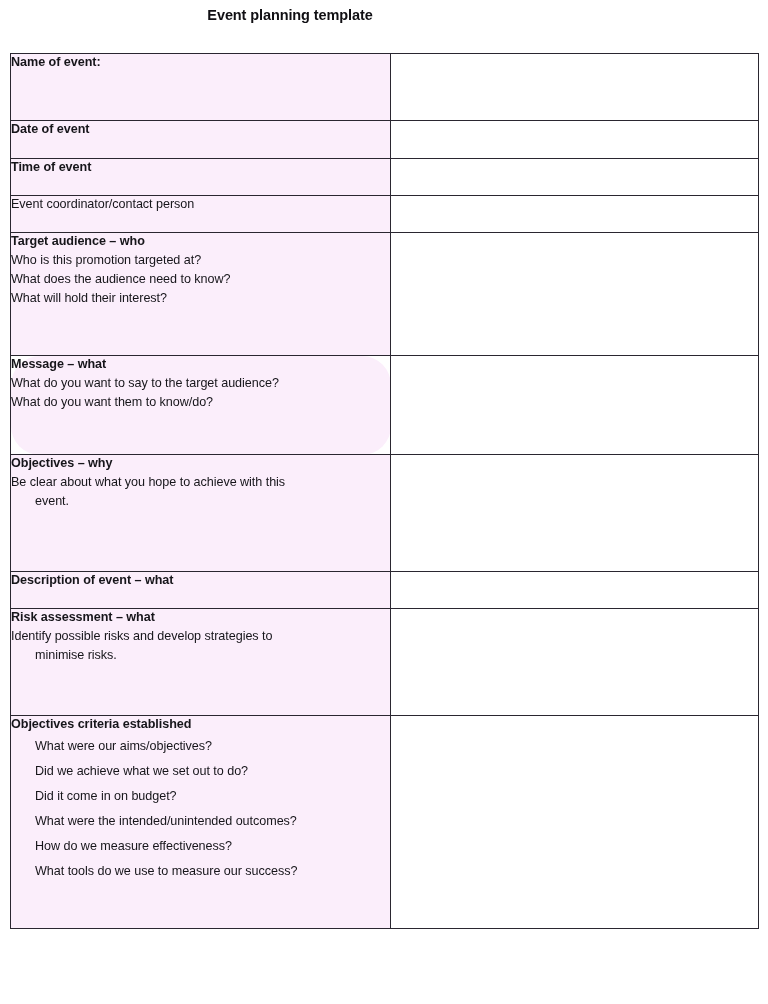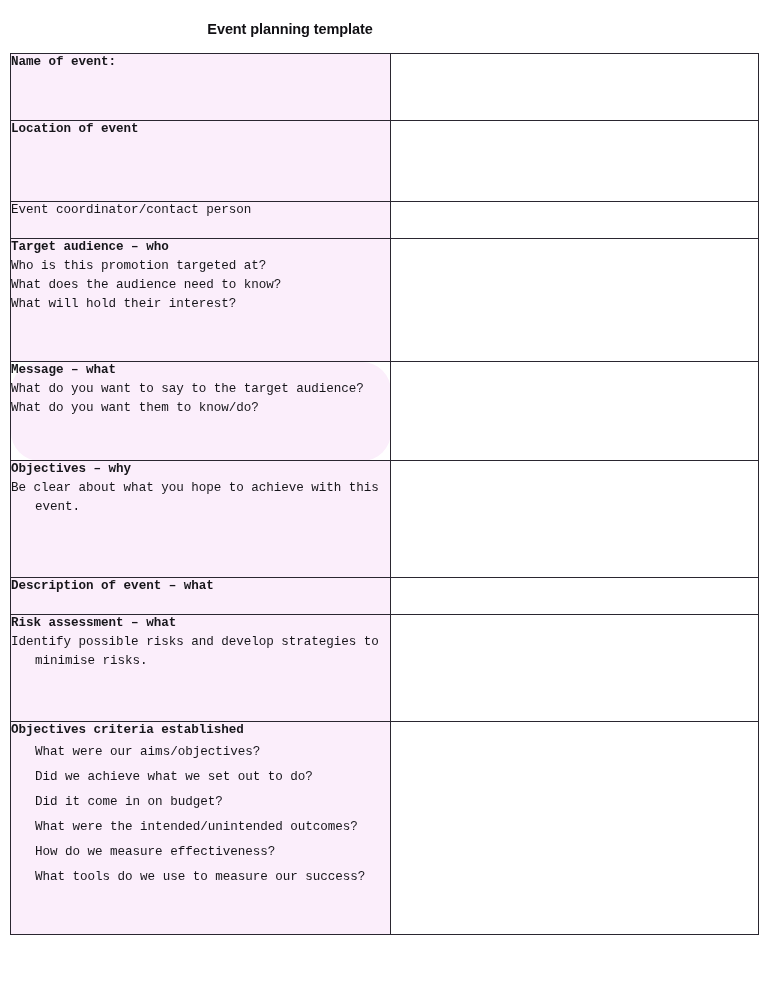--- a/index.html
+++ b/index.html
@@ -28,21 +28,20 @@
     position: absolute;
     left: 0;
     top: 7px;
     width: 580px;
     text-align: center;
     font-size: 14.5px;
     font-weight: 700;
     letter-spacing: -0.1px;
     color: #111014;
     white-space: nowrap;
-    margin-top: 14px;
   }
 
   
   .tbl-wrap {
     position: absolute;
     left: 10px;
     top: 53px;
     width: 748px;
   }
   table.plan {
@@ -65,21 +64,20 @@
   td.blank-cell {
     background: #ffffff;
   }
 
   .ln {
     display: block;
     font-size: 12.6px;
     line-height: 16px;
     color: #16151a;
     white-space: nowrap;
-    font-family: Liberation Mono, monospace;
   }
   .ln.hd {
     font-weight: 700;
     letter-spacing: -0.05px;
   }
   .ln.q {
     font-weight: 400;
     letter-spacing: -0.05px;
   }
   .ln.sp-top { margin-top: 3px; }
@@ -115,28 +113,34 @@
       </colgroup>
       <tbody>
 
         <tr>
           <td class="label-cell h-name">
             <span class="ln hd">Name of event:</span>
           </td>
           <td class="blank-cell h-name"></td>
         </tr>
 
-
-
-        <tr>
-          <td class="label-cell h-loc">
-            <span class="ln hd">Location of event</span>
-          </td>
-          <td class="blank-cell h-loc"></td>
-        </tr>
+        <tr>
+          <td class="label-cell h-date">
+            <span class="ln hd">Date of event</span>
+          </td>
+          <td class="blank-cell h-date"></td>
+        </tr>
+
+        <tr>
+          <td class="label-cell h-time">
+            <span class="ln hd">Time of event</span>
+          </td>
+          <td class="blank-cell h-time"></td>
+        </tr>
+
 
         <tr>
           <td class="label-cell h-coord">
             <span class="ln q">Event coordinator/contact person</span>
           </td>
           <td class="blank-cell h-coord"></td>
         </tr>
 
         <tr>
           <td class="label-cell h-target">

